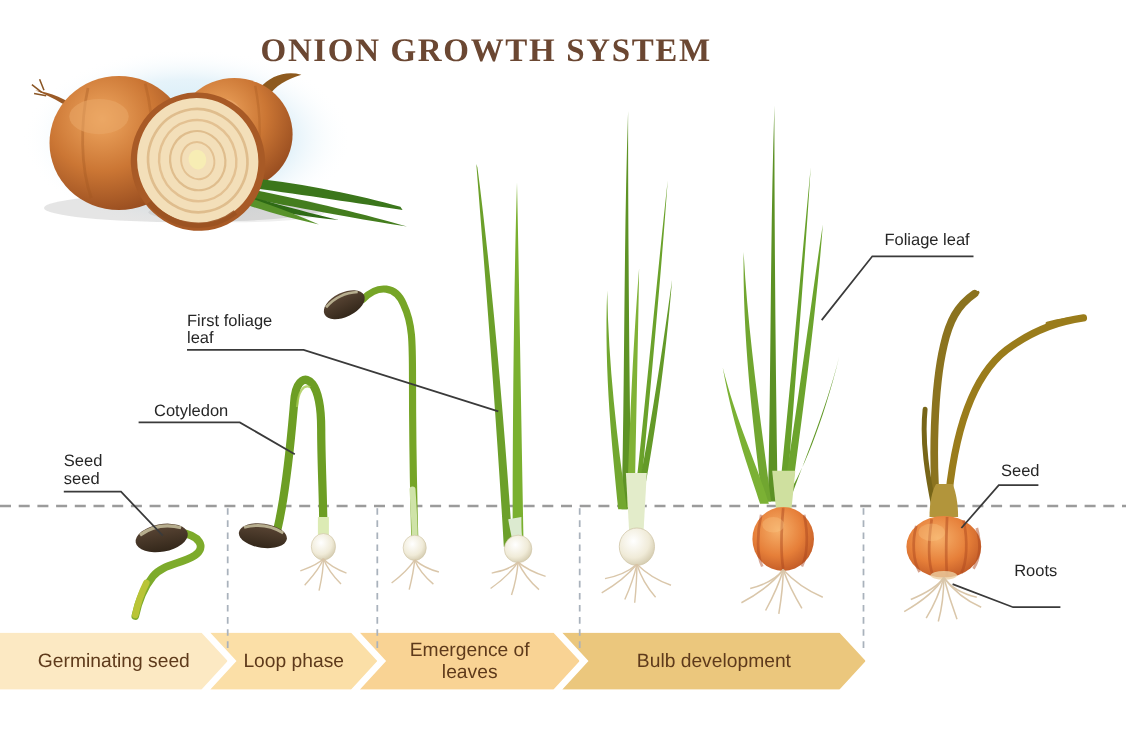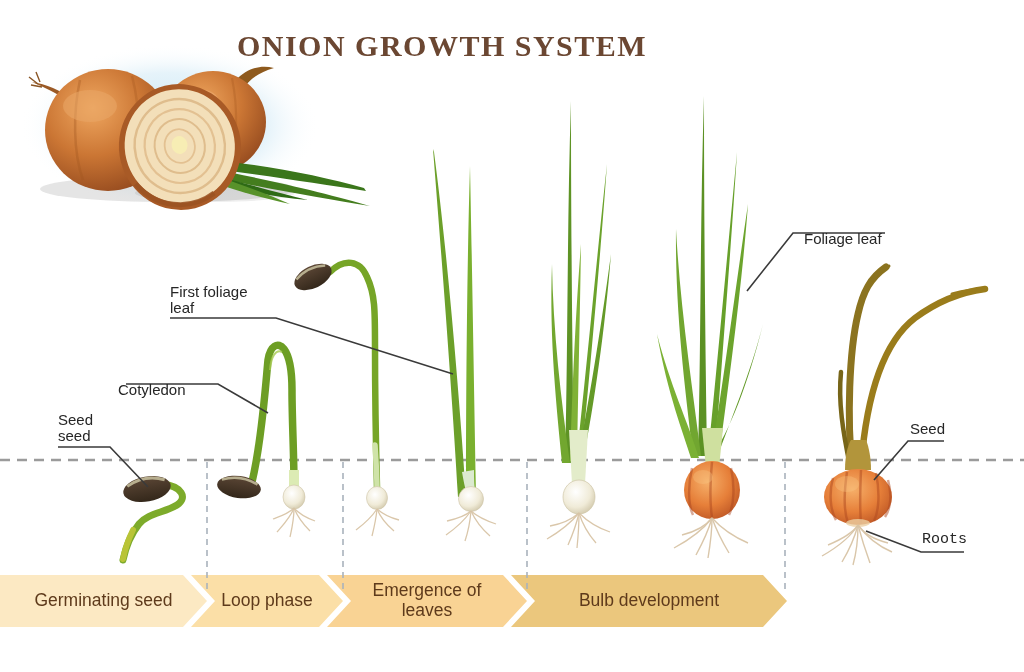--- a/index.html
+++ b/index.html
@@ -239,25 +239,25 @@
       <path d="M170,318 L276,318 L453,374"></path>
       <path d="M885,233 L793,233 L747,291"></path>
       <path d="M944,441 L908,441 L874,480"></path>
       <path d="M964,552 L921,552 L866,531"></path>
     </g>
   </svg>
 
   <div class="title" style="color: rgb(107, 71, 50);">ONION GROWTH SYSTEM</div>
 
   <div class="ann" style="left:58px;top:412px;width:50px;">Seed seed</div>
-  <div class="ann" style="left:118px;top:366px;margin-top:16px;">Cotyledon</div>
+  <div class="ann" style="left:140px;top:366px;">Cotyledon</div>
   <div class="ann" style="left:170px;top:284px;width:95px;">First foliage leaf</div>
-  <div class="ann" style="left:804px;top:211px;margin-top:20px;">Foliage leaf</div>
+  <div class="ann" style="left:804px;top:211px;">Foliage leaf</div>
   <div class="ann" style="left:910px;top:421px;">Seed</div>
-  <div class="ann" style="left:922px;top:532px;font-family:Liberation Mono, monospace;">Roots</div>
+  <div class="ann" style="left:922px;top:512px;">Roots</div>
 
   <div class="banner" style="color: rgb(94, 58, 27);">
     <div class="seg seg1" style="background-color: rgb(252, 233, 195);">
       <span>Germinating seed</span>
     </div>
     <div class="seg seg2" style="background-color: rgb(251, 223, 167);">
       <span>Loop phase</span>
     </div>
     <div class="seg seg3" style="background-color: rgb(249, 211, 148);">
       <span>Emergence of leaves</span>

